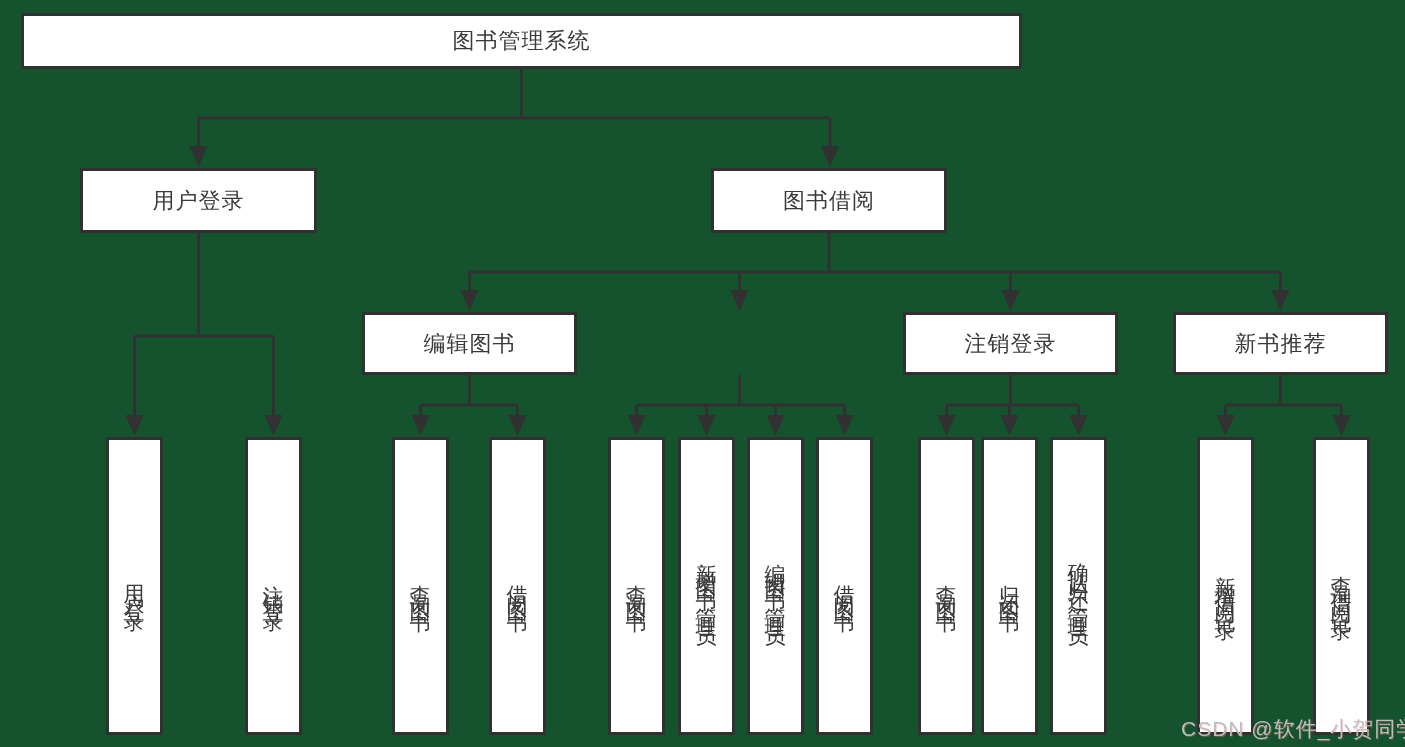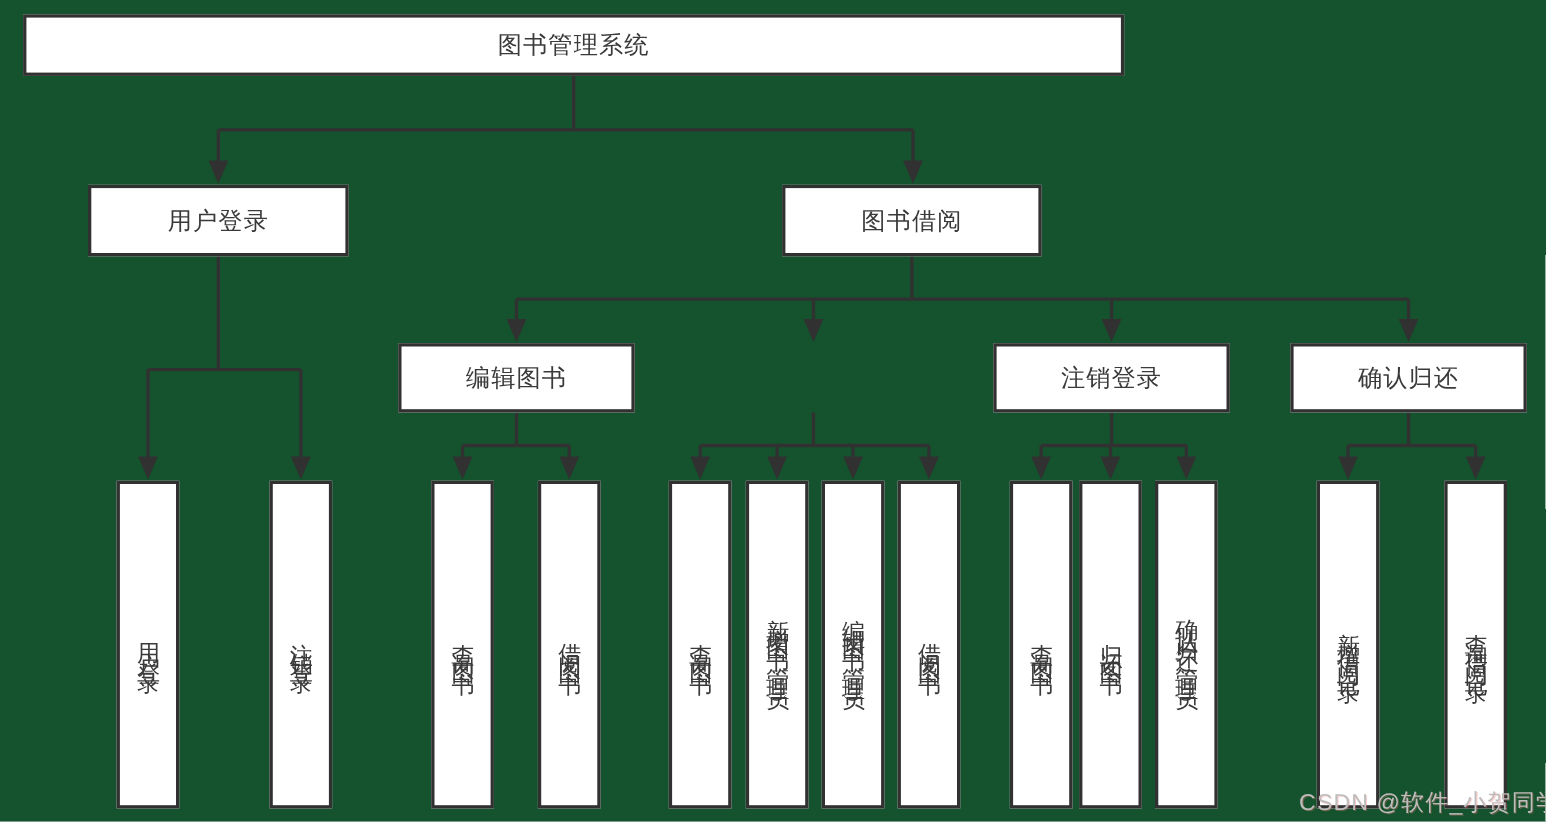--- a/index.html
+++ b/index.html
@@ -95,21 +95,21 @@
     <span class="hlabel">图书借阅</span>
   </div>
 
   <div class="box n-r3-1">
     <span class="hlabel">编辑图书</span>
   </div>
   <div class="box n-r3-3">
     <span class="hlabel">注销登录</span>
   </div>
   <div class="box n-r3-4">
-    <span class="hlabel">确认归还</span>
+    <span class="hlabel">新书推荐</span>
   </div>
 
   <div class="box leaf l1">
     <span class="vtext">用户登录</span>
   </div>
   <div class="box leaf l2">
     <span class="vtext">注销登录</span>
   </div>
   <div class="box leaf l3">
     <span class="vtext">查询图书</span>

